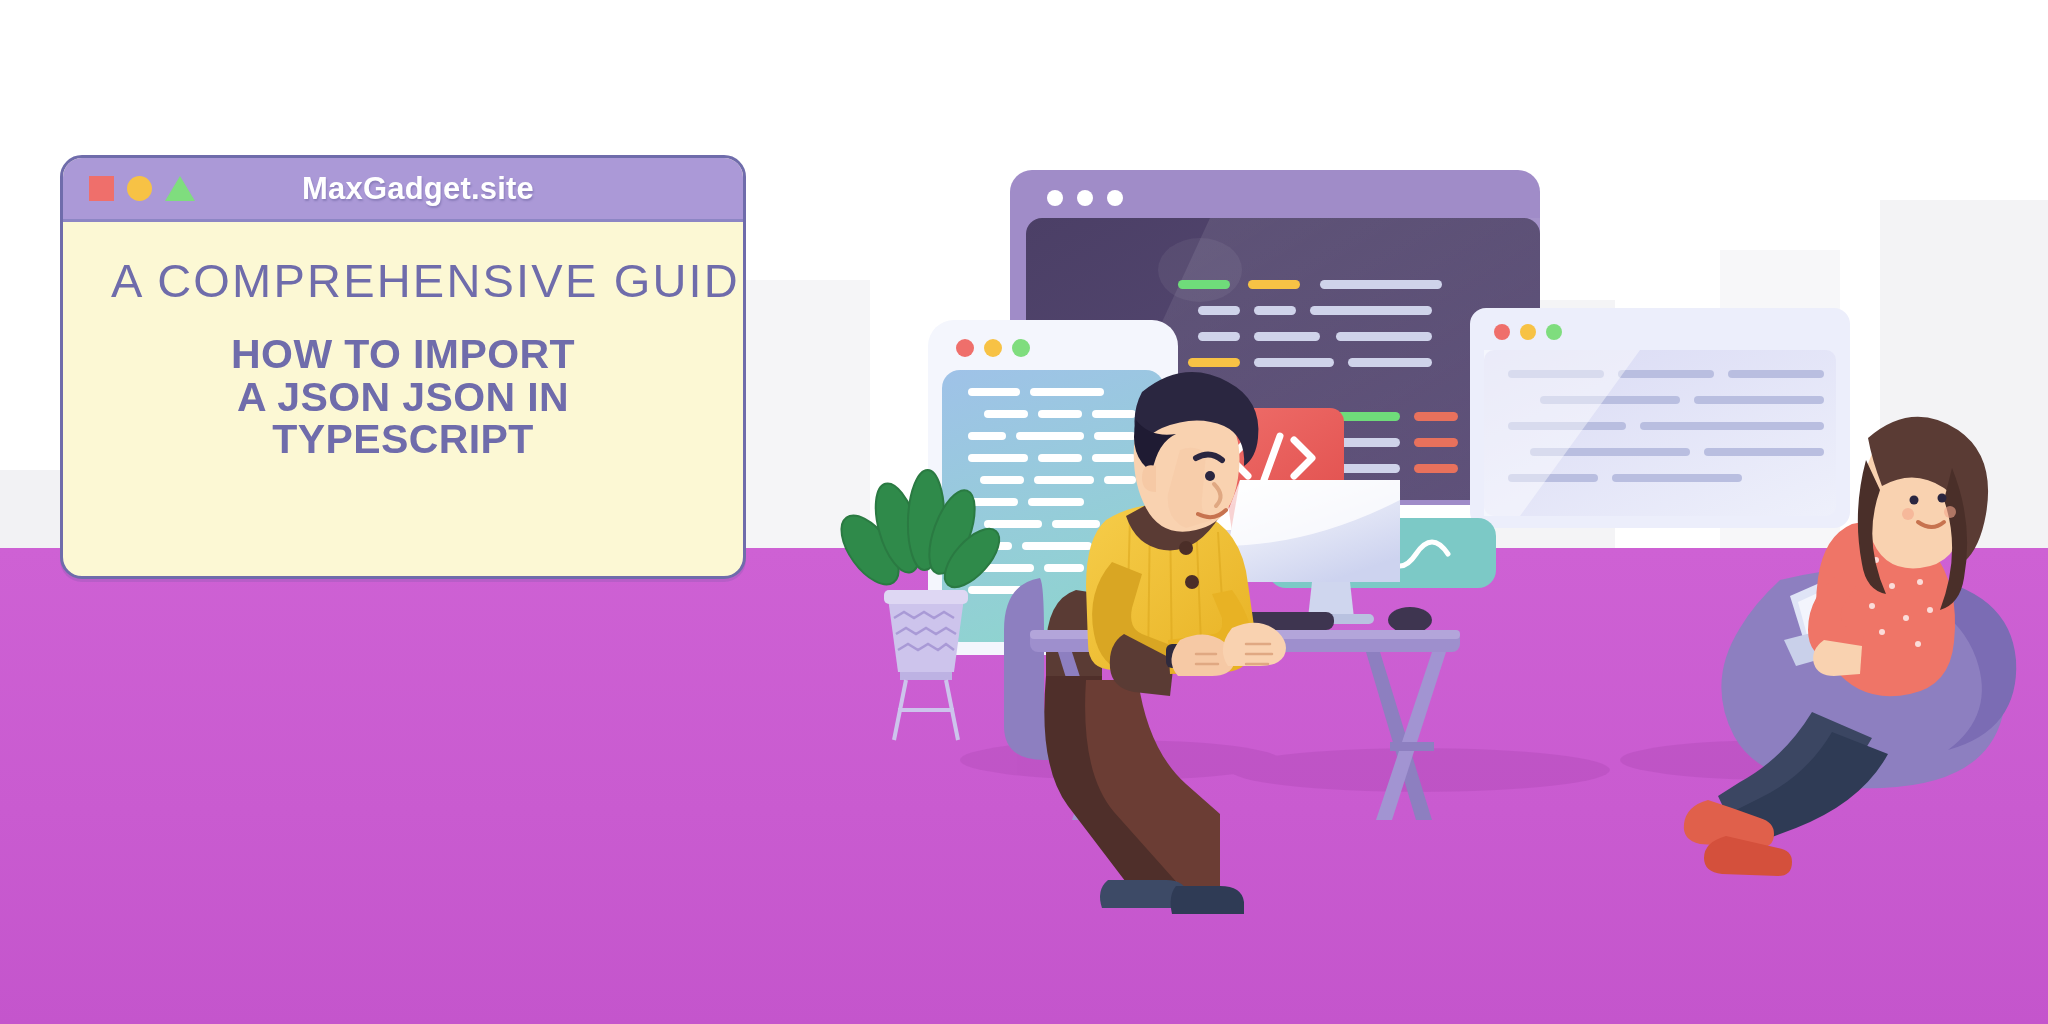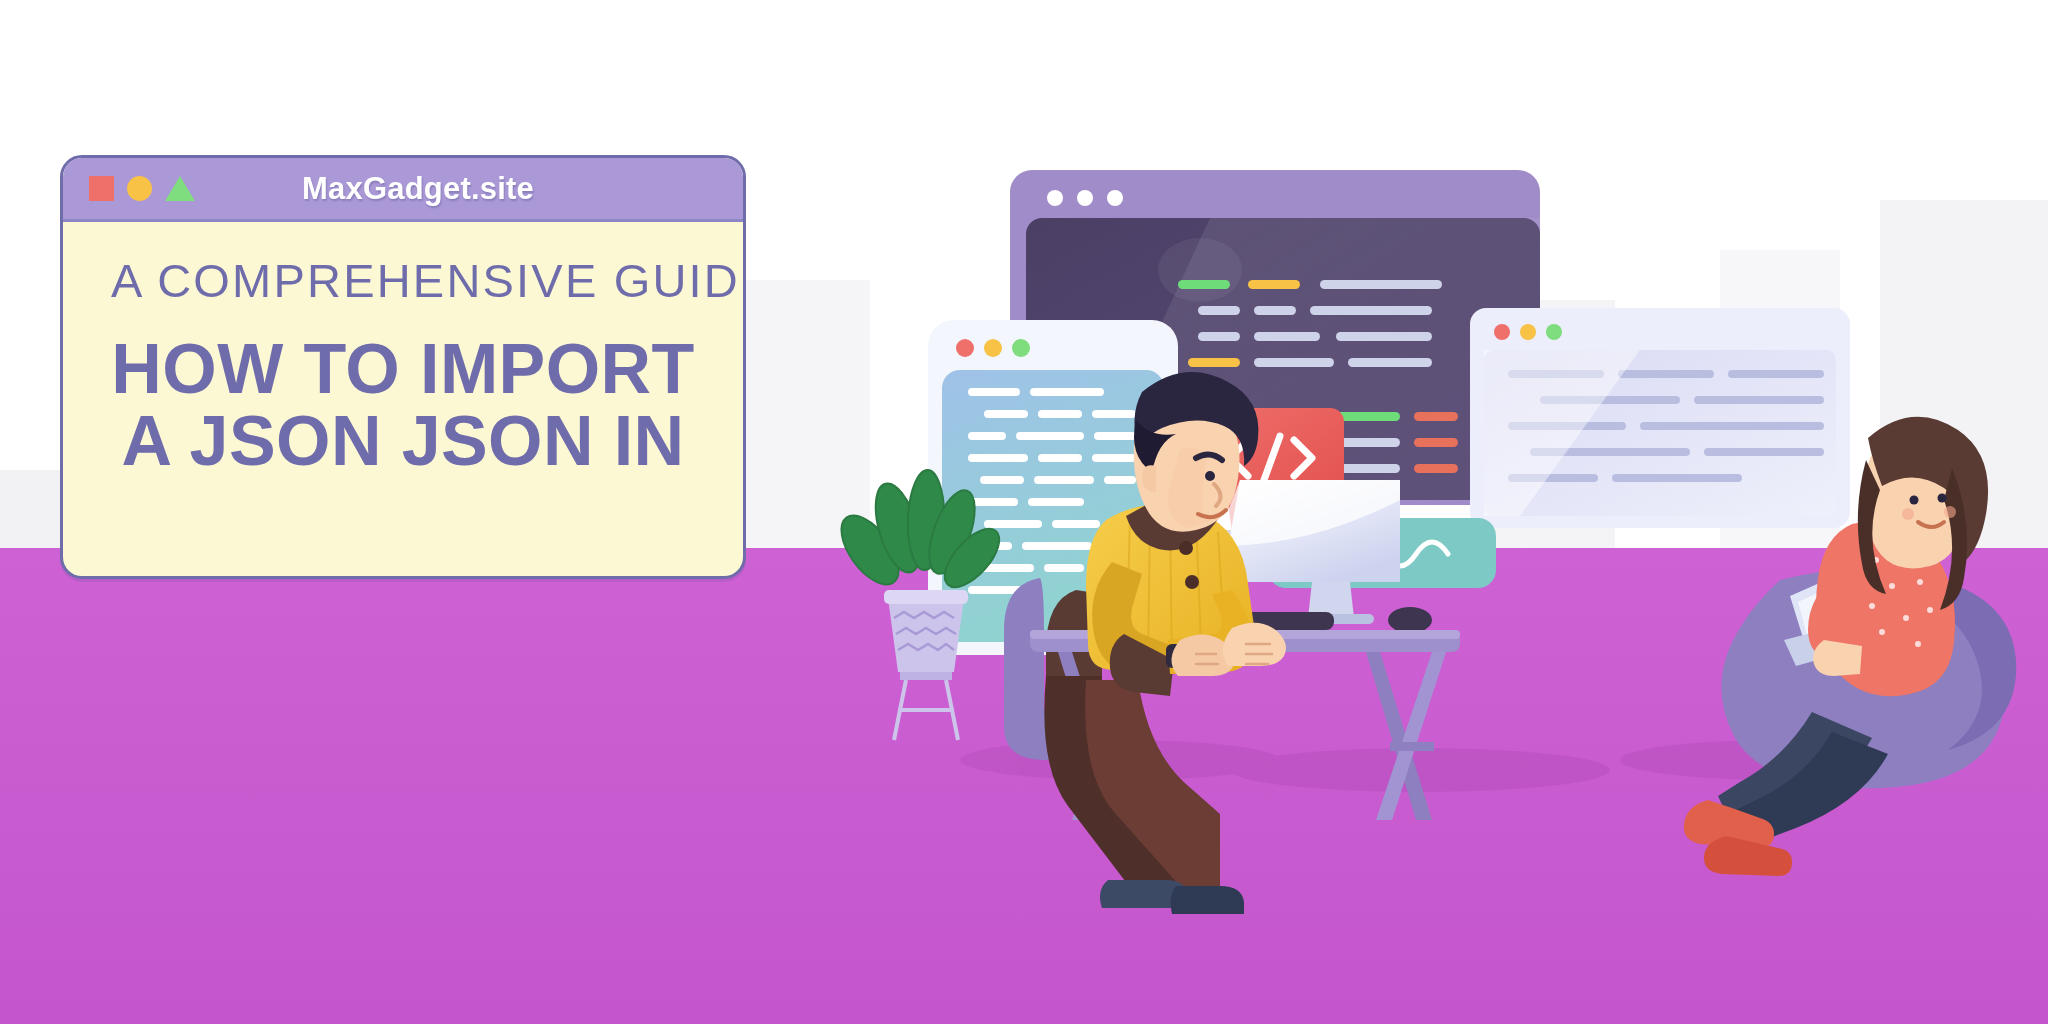--- a/index.html
+++ b/index.html
@@ -44,21 +44,21 @@
     color:#ffffff; font-size:31px; font-weight:bold; letter-spacing:.2px;
     text-shadow:1px 2px 2px rgba(100,90,150,.45);
     padding-left:30px;
   }
   .card-body { padding:34px 30px 0 48px; }
   .kicker {
     color:#6f6cab; font-size:47px; font-weight:400; letter-spacing:2.2px;
     line-height:1.05; white-space:nowrap;
   }
   .headline {
-    color:#6f6cab; font-size:70px; font-weight:bold; letter-spacing:.4px;
+    color:#6f6cab; font-size:41px; font-weight:bold; letter-spacing:.4px;
     line-height:1.03; text-align:center; margin-top:28px; padding-right:18px;
   }
   .headline .l1, .headline .l2, .headline .l3 { display:block; }
 
   
   .illus { position:absolute; left:880px; top:120px; width:1168px; height:700px; }
   svg.scene { position:absolute; left:0; top:0; width:1168px; height:700px; overflow:visible; }
 </style>
 </head>
 <body>
@@ -368,17 +368,18 @@
         <span class="dot-ci"></span>
         <span class="dot-tr"></span>
       </div>
       <div class="site-title">MaxGadget.site</div>
     </div>
     <div class="card-body">
       <div class="kicker">A COMPREHENSIVE GUIDE</div>
       <div class="headline">
         <span class="l1">HOW TO IMPORT</span>
         <span class="l2">A JSON JSON IN</span>
+        <span class="l3">TYPESCRIPT</span>
       </div>
     </div>
   </div>
 
 </div>
 
 </body></html>

